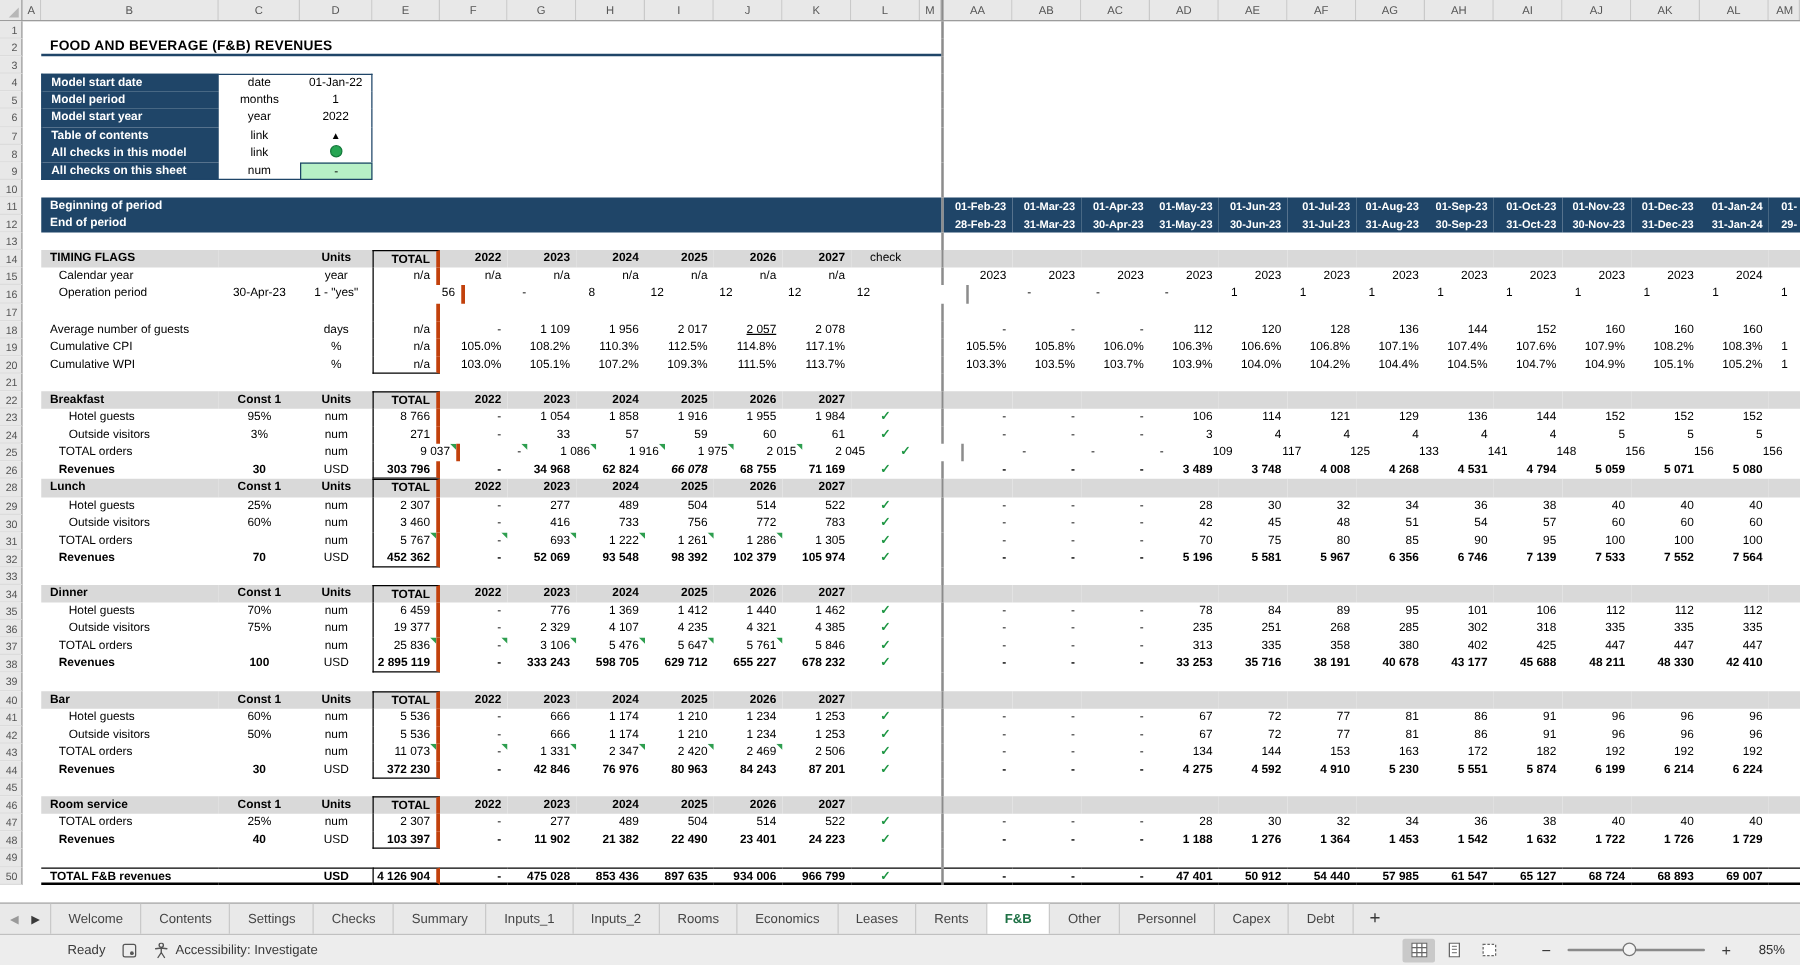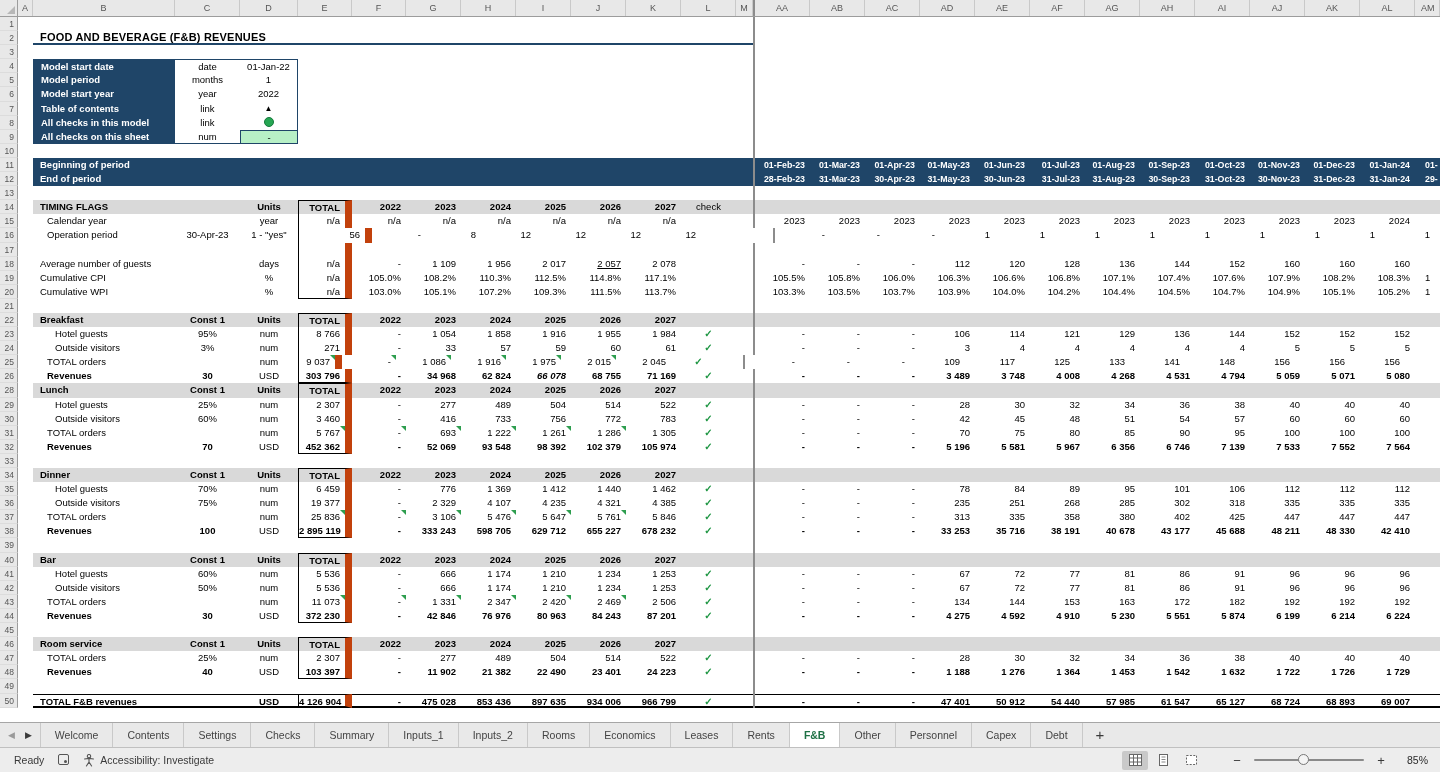--- a/index.html
+++ b/index.html
@@ -28,21 +28,21 @@
   .b{font-weight:bold;}
   .num{text-align:right;padding-right:5px;}
   .ctr{text-align:center;}
   .lbl{padding-left:7px;}
   .ind1{padding-left:14px;}
   .ind2{padding-left:22px;}
   .band{background:var(--band);}
   .navy{background:var(--navy);color:#fff;font-weight:bold;}
   .title{font-weight:bold;font-size:11px;line-height:13px;padding-left:7px;
          border-bottom:2.5px solid var(--navy);letter-spacing:.2px;}
-  .bxl{border-left:1px solid #000;} .bxr{border-right:7px solid #c2410c;}
+  .bxl{border-left:1px solid #000;} .bxr{border-right:3px solid #c2410c;}
   .bxt{border-top:1px solid #000;}  .bxb{border-bottom:1px solid #000;}
   .ibl{border-left:1.5px solid var(--navy);} .ibr{border-right:1.5px solid var(--navy);text-align:center;}
   .ibt{border-top:1.5px solid var(--navy);}  .ibb{border-bottom:1.5px solid var(--navy);}
   .tb{border-top:1px solid #000;} .bb{border-bottom:2.5px solid #000;}
   .partial{text-align:left;padding-left:10px;}
   .chk{color:var(--check);font-weight:bold;font-size:10px;text-align:center;}
   .flag{position:absolute;top:0;right:0;width:0;height:0;
         border-top:5px solid var(--flag);border-left:5px solid transparent;}
   .tri-glyph{font-size:8px;color:#000;}
   .circle-glyph{display:inline-block;width:10px;height:10px;border-radius:50%;
@@ -58,21 +58,21 @@
   .nav-left{color:#9a9a9a;} .nav-right{color:#3a3a3a;}
   #tabs{display:flex;align-items:stretch;}
   .tab{padding:0 14px;line-height:24px;border-right:1px solid #C9C9C9;cursor:default;}
   .tab:first-child{border-left:1px solid #C9C9C9;}
   .tab.active{background:#fff;color:var(--tabgreen);font-weight:bold;}
   .addtab{padding:0 13px;line-height:23px;font-size:15px;color:#3a3a3a;}
 
   
   .statusbar{height:25px;background:#EDEDED;border-top:1px solid #C0C0C0;display:flex;
              justify-content:space-between;align-items:center;font-size:10.5px;color:#3a3a3a;}
-  .sb-left{display:flex;gap:14px;padding-left:14px;}
+  .sb-left{display:flex;align-items:center;gap:14px;padding-left:14px;margin-left:40px;}
   .sb-right{display:flex;align-items:center;gap:10px;padding-right:12px;}
   .macro-icon{display:inline-block;width:11px;height:11px;border:1.4px solid #555;
               border-radius:2px;position:relative;}
   .macro-icon:after{content:'';position:absolute;right:1px;bottom:1px;width:3px;height:3px;
               background:#555;border-radius:50%;}
   .acc-wrap{display:flex;align-items:center;gap:5px;}
   .viewbtns{display:flex;align-items:center;gap:2px;margin-right:16px;}
   .viewbtn{width:26px;height:19px;display:flex;align-items:center;justify-content:center;border-radius:2px;}
   .viewbtn.active{background:#C9C9C9;}
   .zoom-minus,.zoom-plus{font-size:13px;color:#3a3a3a;width:14px;text-align:center;}
@@ -531,21 +531,21 @@
         <div class="cell num" style="width: 55px;">5</div>
         <div class="cell num" style="width: 55px;">5</div>
         <div class="cell partial" style="width: 25px;"></div>
       </div>
       <div class="row">
         <div class="cell rowhdr" style="width: 18px;">25</div>
         <div class="cell" style="width: 15px;"></div>
         <div class="cell lbl ind1" style="width: 142px;">TOTAL orders</div>
         <div class="cell ctr" style="width: 65px;"></div>
         <div class="cell ctr" style="width: 58px;">num</div>
-        <div class="cell num bxl bxr" style="width: 44px;">9 037<div class="flag"></div></div>
+        <div class="cell num bxl bxr" style="width: 70px;">9 037<div class="flag"></div></div>
         <div class="cell num" style="width: 54px;">-<div class="flag"></div></div>
         <div class="cell num" style="width: 55px;">1 086<div class="flag"></div></div>
         <div class="cell num" style="width: 55px;">1 916<div class="flag"></div></div>
         <div class="cell num" style="width: 55px;">1 975<div class="flag"></div></div>
         <div class="cell num" style="width: 55px;">2 015<div class="flag"></div></div>
         <div class="cell num" style="width: 55px;">2 045</div>
         <div class="cell chk" style="width: 55px;">✓</div>
         <div class="cell" style="width: 17px;"></div>
         <div class="vdiv"></div>
         <div class="cell num" style="width: 55px;">-</div>

